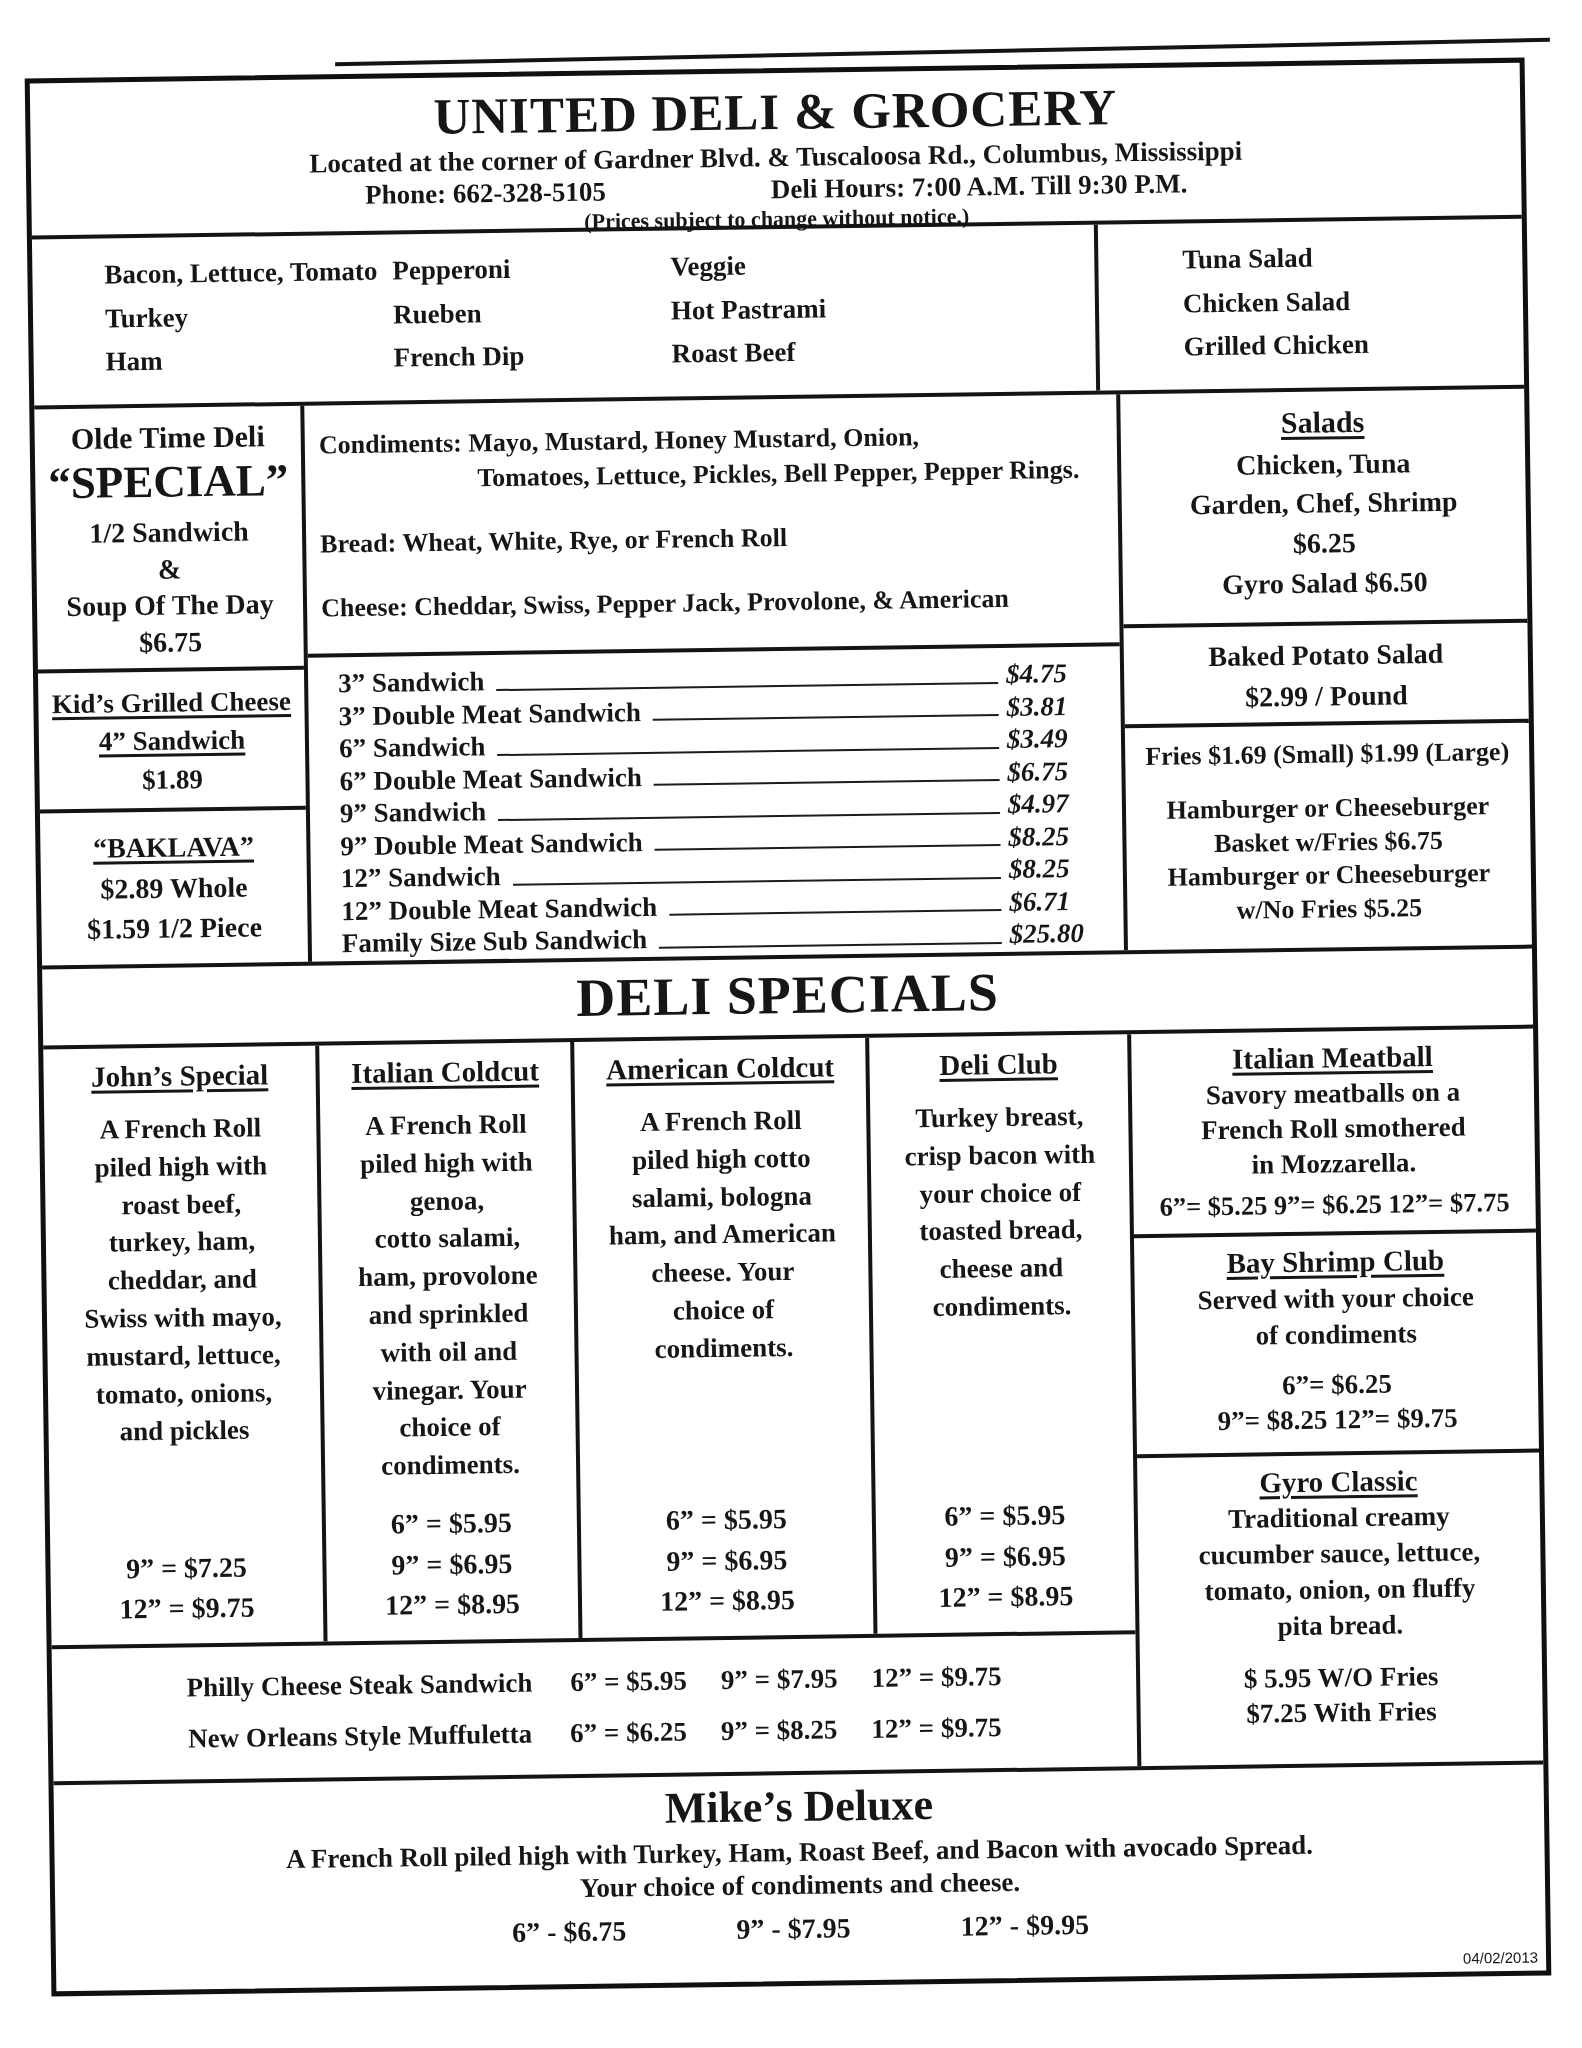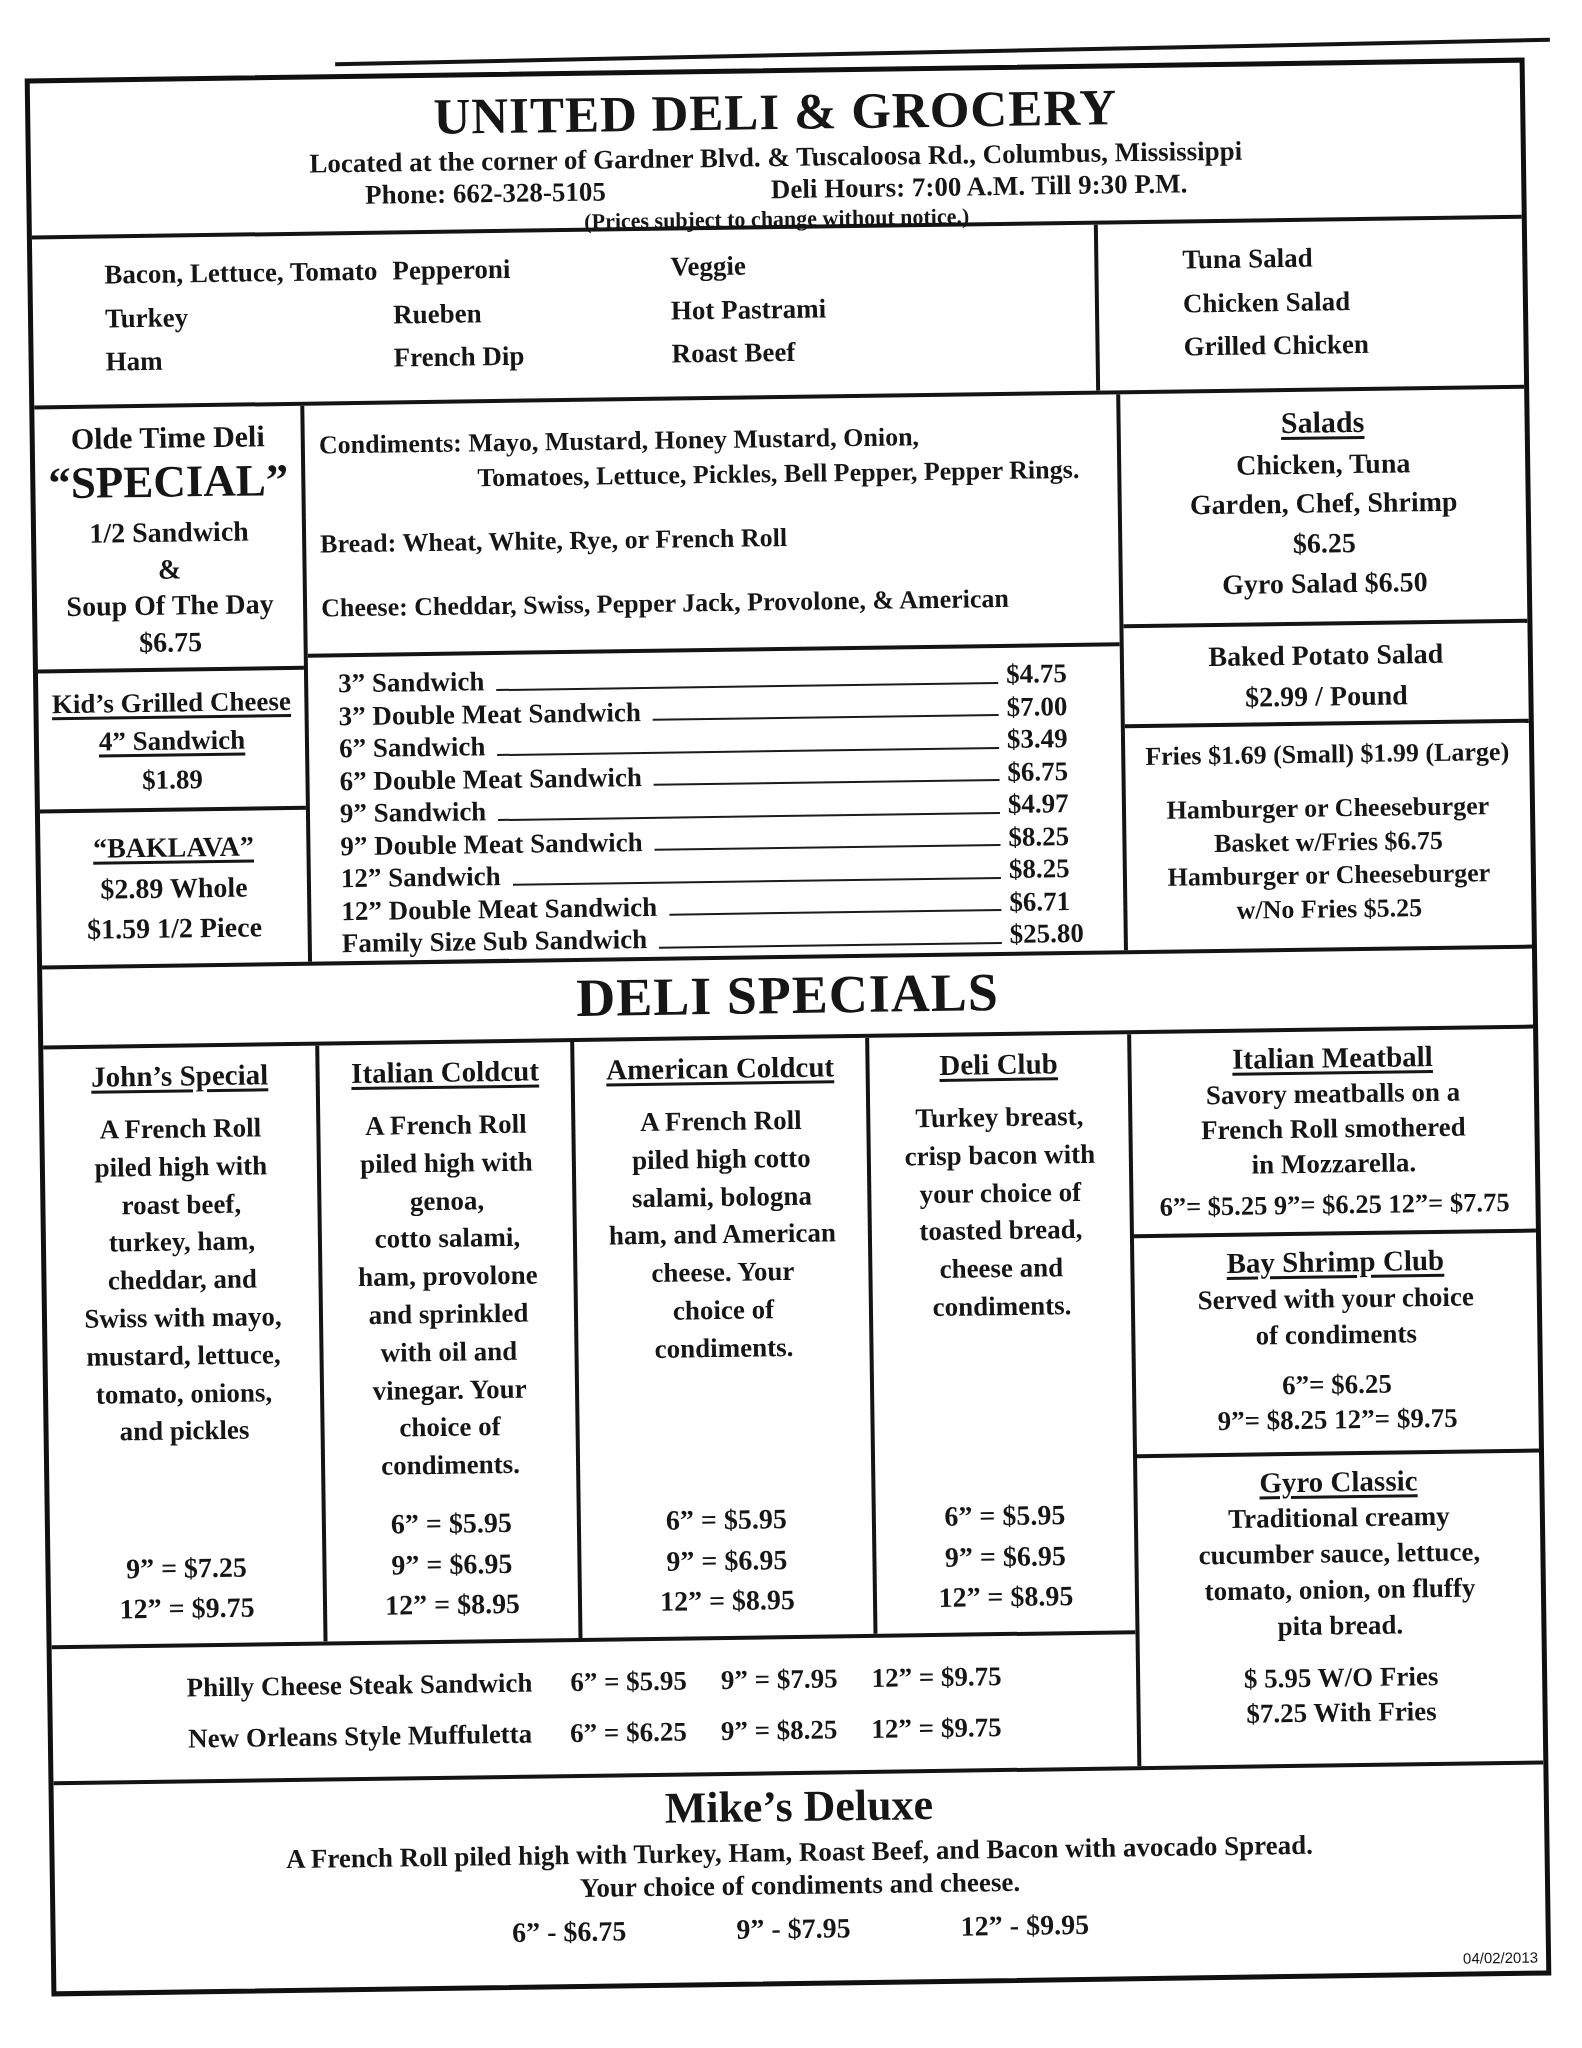--- a/index.html
+++ b/index.html
@@ -43,21 +43,21 @@
 
   .mid-center { flex: 1; border-right: 4px solid #141414; display: flex; flex-direction: column; }
   .opts { height: 248px; padding: 22px 0 0 14px; font-size: 26px; }
   .opt-line { line-height: 1.35; }
   .indent { padding-left: 158px; }
   .sp { margin-top: 29px; }
   .pricebox { flex: 1; border-top: 4px solid #141414; padding: 10px 22px 0 30px; }
   .prow { display: flex; align-items: flex-end; font-size: 27px; line-height: 32.5px; }
   .plabel { white-space: nowrap; }
   .pfill { flex: 1; border-bottom: 2.5px solid #1c1c1c; margin: 0 8px 7px 12px; }
-  .pprice { width: 92px; text-align: left; white-space: nowrap; }
+  .pprice { width: 92px; text-align: left; white-space: nowrap; font-style: italic; }
 
   .mid-right { width: 404px; display: flex; flex-direction: column; text-align: center; }
   .box-salads { height: 234px; border-bottom: 4px solid #141414; padding-top: 10px; font-size: 28px; line-height: 1.42; }
   .salads-head { font-size: 30px; }
   .box-baked { height: 100px; border-bottom: 4px solid #141414; padding-top: 10px; font-size: 28px; line-height: 1.45; }
   .box-fries { flex: 1; padding-top: 12px; font-size: 26px; line-height: 1.3; }
   .fries-line { margin-bottom: 20px; }
 
   
   .sec-title { height: 80px; text-align: center; font-size: 54px; padding-top: 5px; letter-spacing: 1px; }
@@ -177,21 +177,21 @@
       </div>
       <div class="pricebox">
           <div class="prow">
           <span class="plabel">3” Sandwich</span>
           <span class="pfill"></span>
           <span class="pprice">$4.75</span>
         </div>
           <div class="prow">
           <span class="plabel">3” Double Meat Sandwich</span>
           <span class="pfill"></span>
-          <span class="pprice">$7.00</span>
+          <span class="pprice">$3.81</span>
         </div>
           <div class="prow">
           <span class="plabel">6” Sandwich</span>
           <span class="pfill"></span>
           <span class="pprice">$3.49</span>
         </div>
           <div class="prow">
           <span class="plabel">6” Double Meat Sandwich</span>
           <span class="pfill"></span>
           <span class="pprice">$6.75</span>

